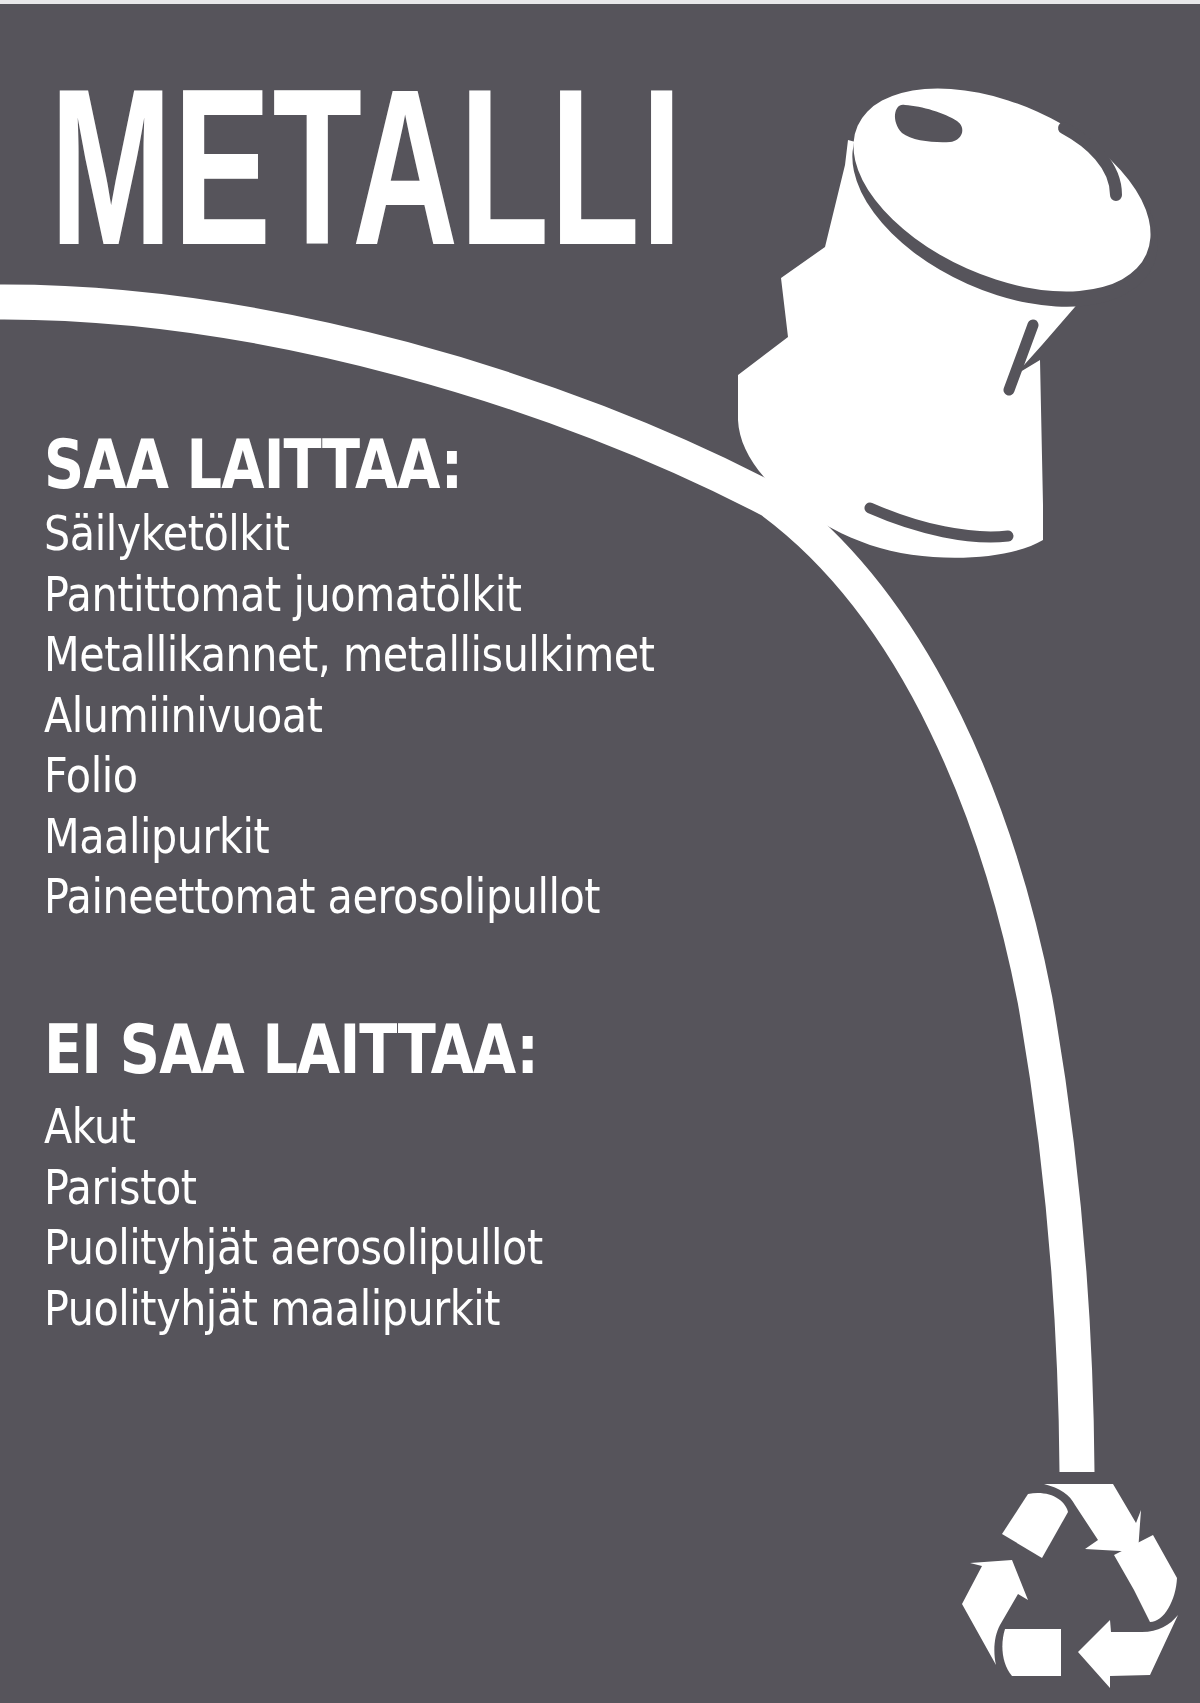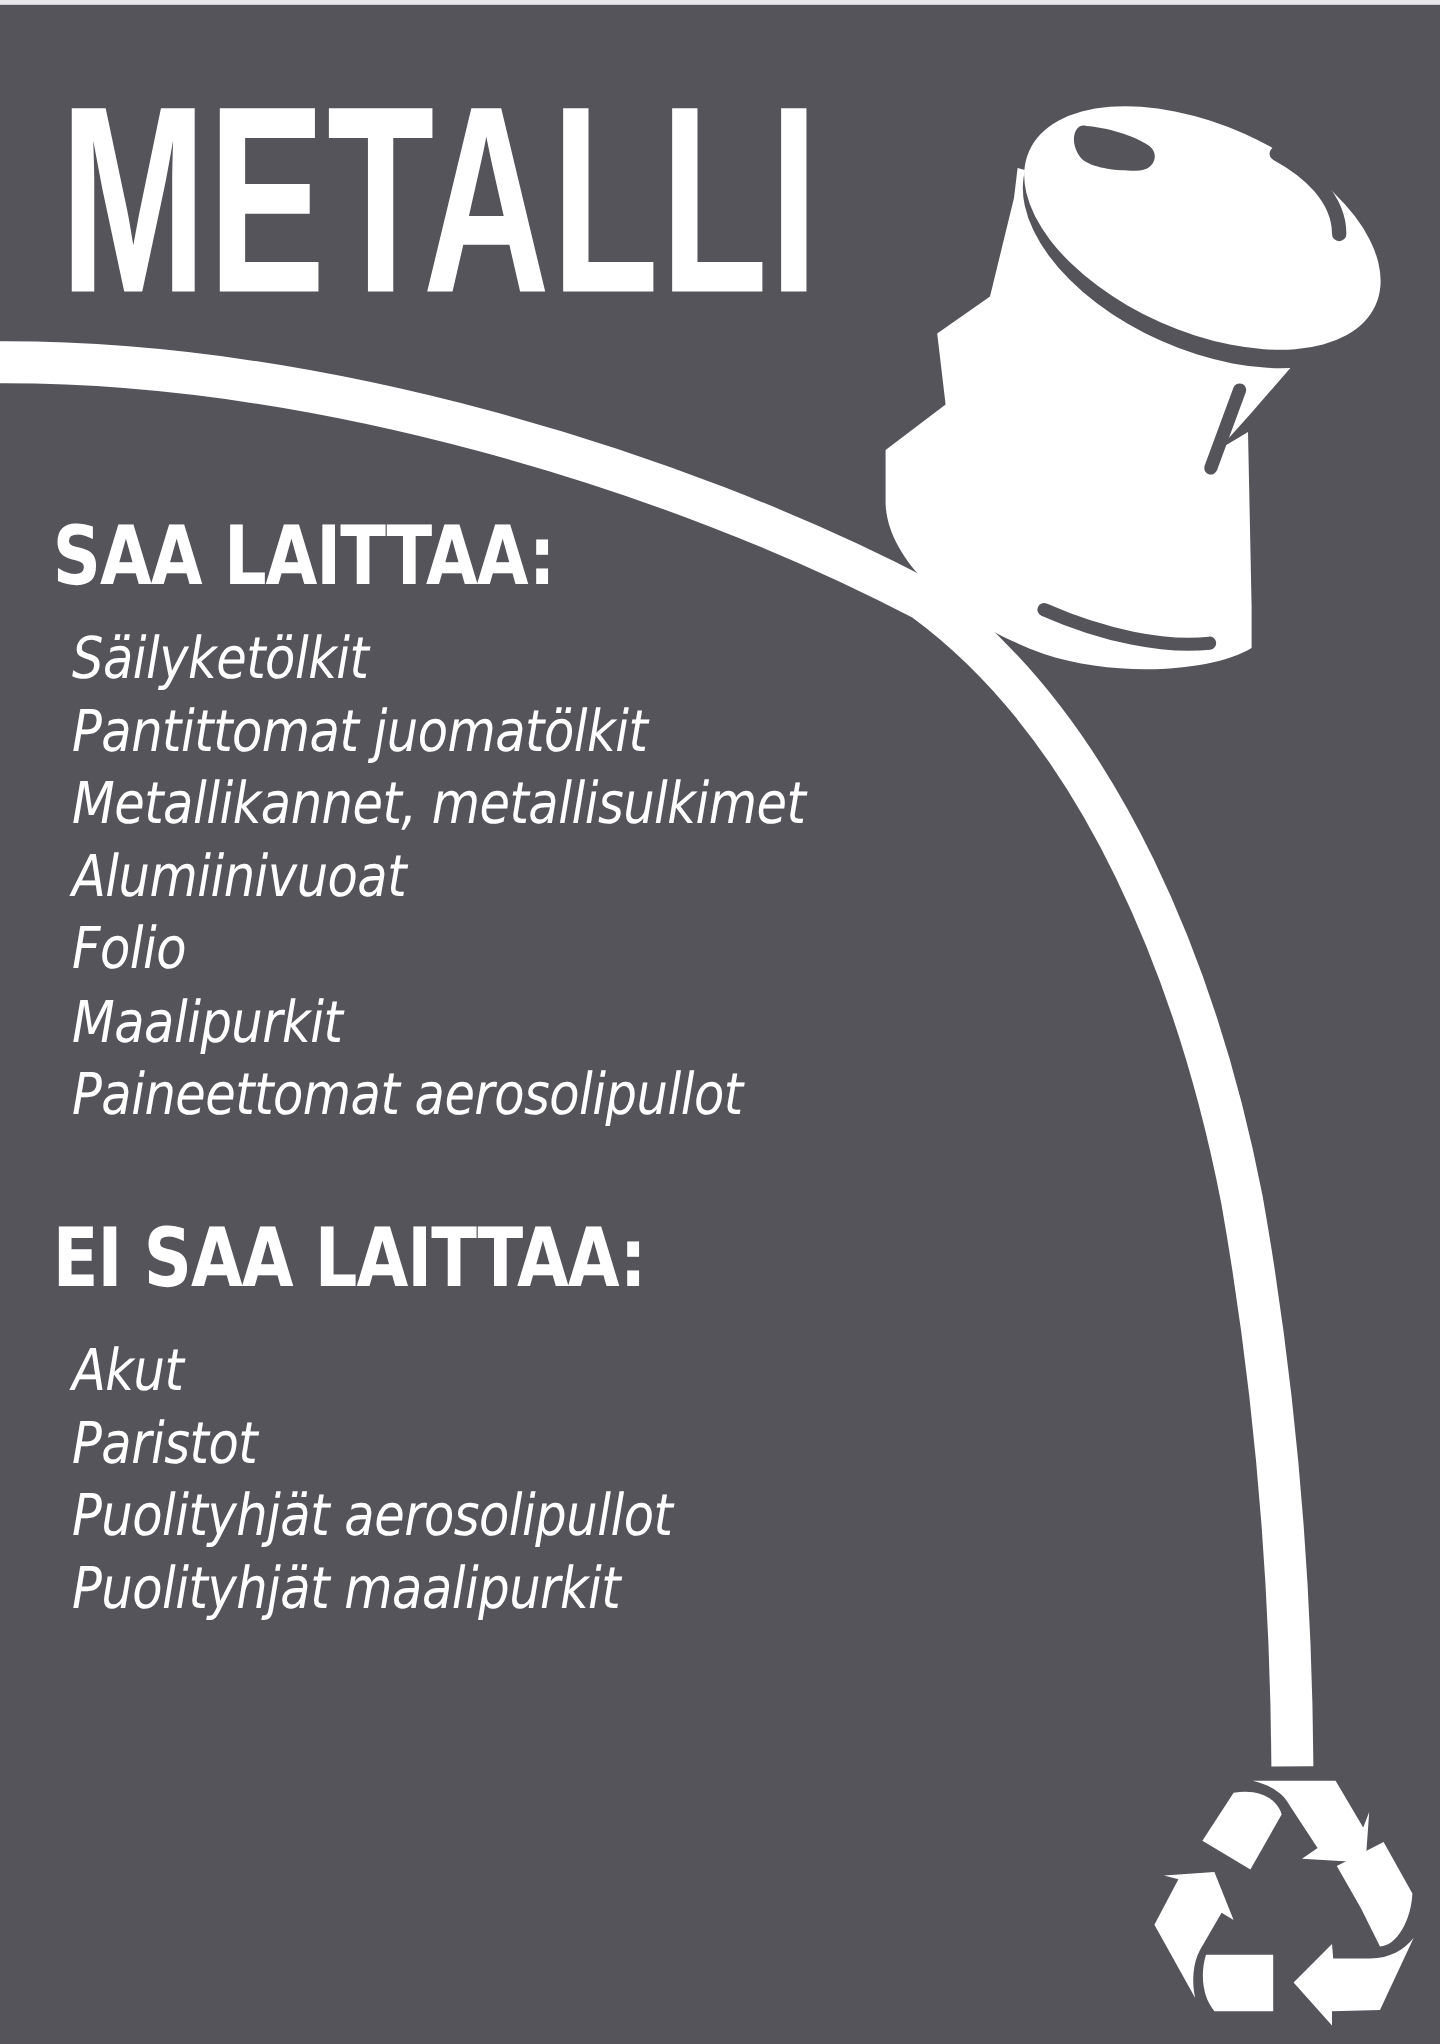--- a/index.html
+++ b/index.html
@@ -34,21 +34,21 @@
     font-weight: bold;
     font-size: 68px;
     line-height: 1;
     letter-spacing: -1px;
     transform: scaleX(0.82);
     transform-origin: left top;
     white-space: nowrap;
     margin: 0;
   }
   .list {
-    position: absolute; left: 44px; margin: 16px; padding: 0; list-style: none; font-style: italic;
+    position: absolute; left: 44px; margin: 0; padding: 0; list-style: none;
   }
   .list li {
     font-family: "DejaVu Sans", sans-serif;
     font-weight: normal;
     font-size: 48px;
     height: 60.5px;
     line-height: 60px;
     white-space: nowrap;
     transform: scaleX(0.86);
     transform-origin: left center;

